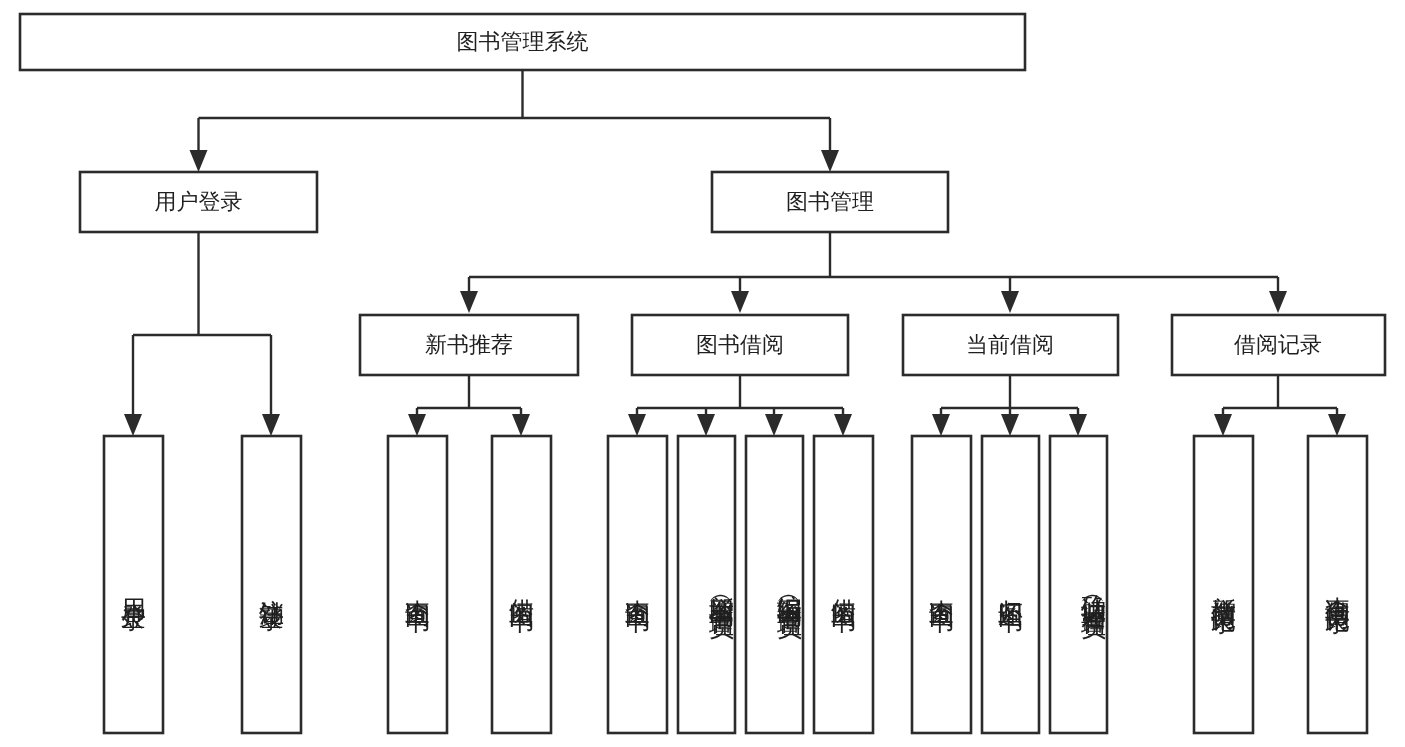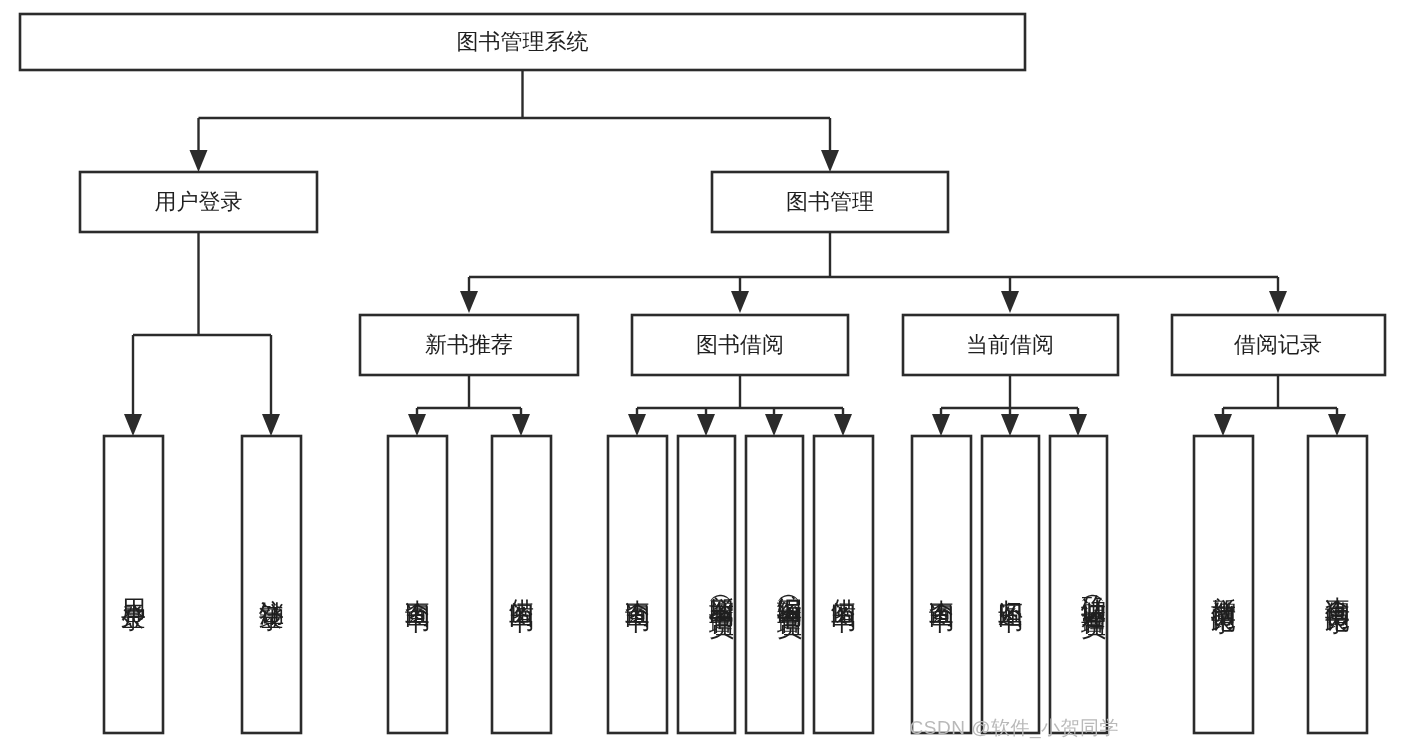--- a/index.html
+++ b/index.html
@@ -216,15 +216,14 @@
   <div class="label-vert" style="left:608px; top:436px; width:59px; height:297px; display:flex; align-items:center; justify-content:center;">查询图书</div>
   <div class="label-vert" style="left:678px; top:436px; width:57px; height:297px; display:flex; align-items:flex-start; justify-content:center; padding-top:8px; box-sizing:border-box;">新增图书（管理员）</div>
   <div class="label-vert" style="left:746px; top:436px; width:57px; height:297px; display:flex; align-items:flex-start; justify-content:center; padding-top:8px; box-sizing:border-box;">编辑图书（管理员）</div>
   <div class="label-vert" style="left:814px; top:436px; width:59px; height:297px; display:flex; align-items:center; justify-content:center;">借阅图书</div>
   <div class="label-vert" style="left:912px; top:436px; width:59px; height:297px; display:flex; align-items:center; justify-content:center;">查询图书</div>
   <div class="label-vert" style="left:982px; top:436px; width:57px; height:297px; display:flex; align-items:center; justify-content:center;">归还图书</div>
   <div class="label-vert" style="left:1050px; top:436px; width:57px; height:297px; display:flex; align-items:flex-start; justify-content:center; padding-top:8px; box-sizing:border-box;">确认归还（管理员）</div>
   <div class="label-vert" style="left:1194px; top:436px; width:59px; height:297px; display:flex; align-items:center; justify-content:center;">新增借阅记录</div>
   <div class="label-vert" style="left:1308px; top:436px; width:59px; height:297px; display:flex; align-items:center; justify-content:center;">查询借阅记录</div>
 
-  <div class="watermark">CSDN @软件_小贺同学</div>
 
 </div>
 
 </body></html>

